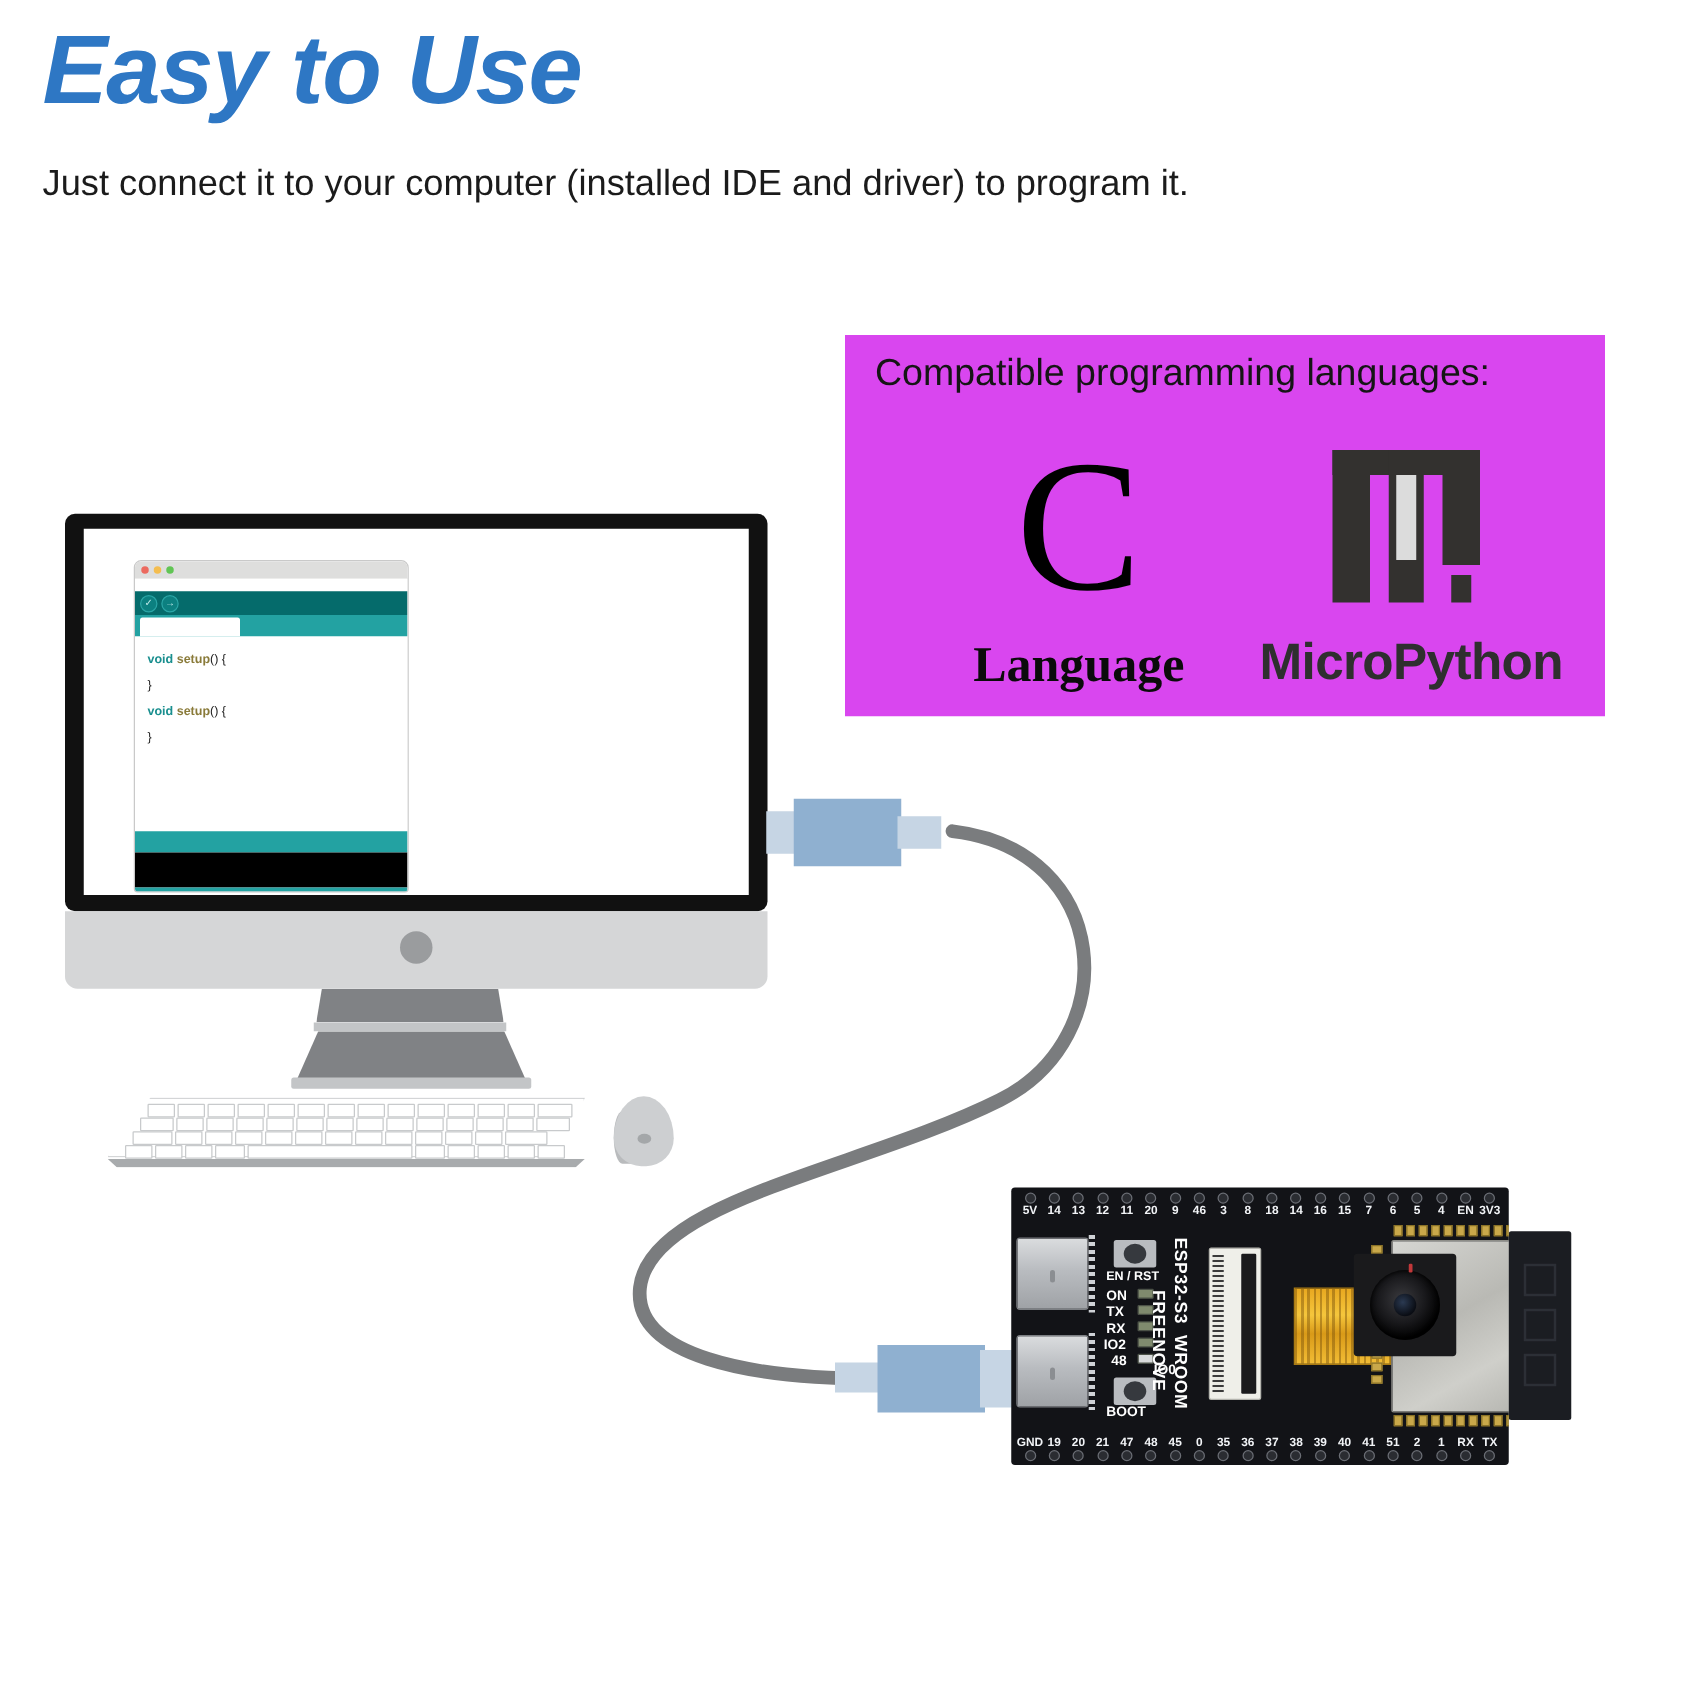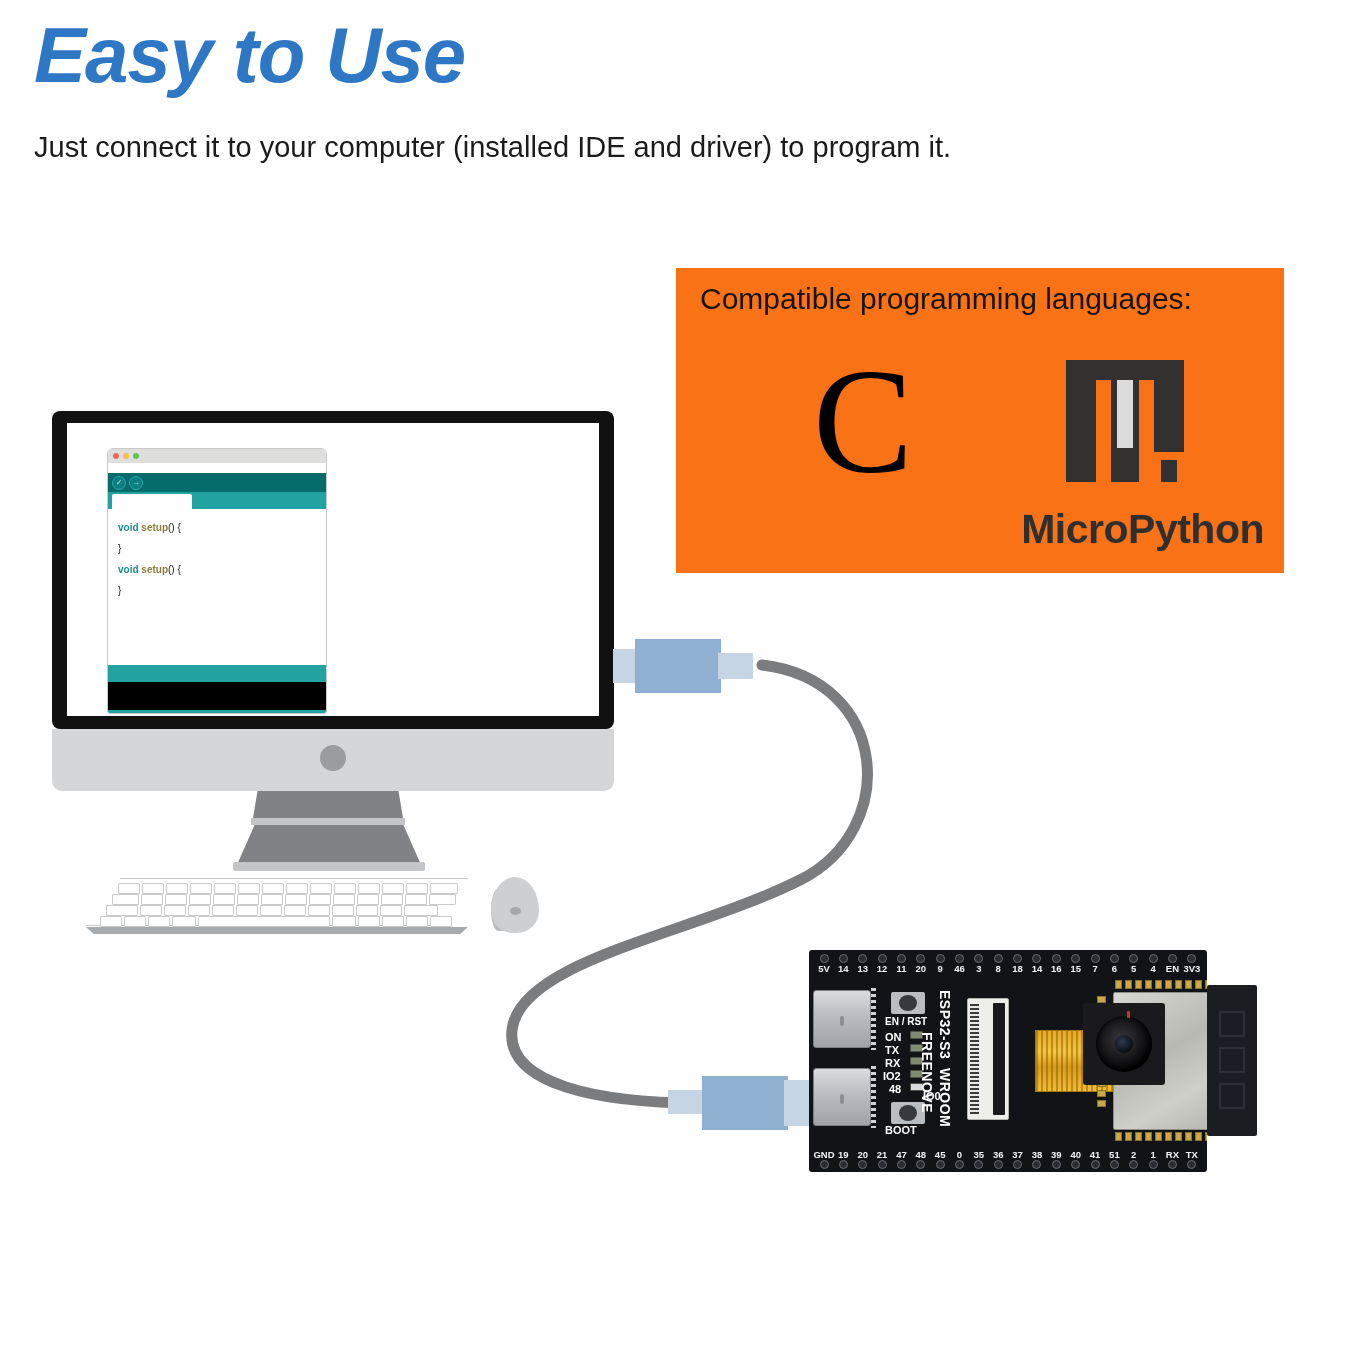--- a/index.html
+++ b/index.html
@@ -38,21 +38,21 @@
     white-space: nowrap;
   }
 
   
   #lang-panel {
     position: absolute;
     left: 676px;
     top: 268px;
     width: 608px;
     height: 305px;
-    background: #f97316;
+    background: #d946ef;
   }
   #lang-title {
     position: absolute;
     left: 24px;
     top: 14px;
     font-size: 30px;
     color: #151515;
     white-space: nowrap;
   }
   .lang-item {
@@ -83,21 +83,20 @@
     align-items: center;
     justify-content: center;
   }
   #mp-label {
     font-family: "Liberation Sans", sans-serif;
     font-weight: bold;
     font-size: 41px;
     color: #2f2f2f;
     margin-top: 10px;
     letter-spacing: -0.5px;
-    text-align: right;
   }
 
   
   #monitor {
     position: absolute;
     left: 52px;
     top: 411px;
     width: 562px;
     height: 318px;
     background: #111111;
@@ -538,20 +537,21 @@
 
 <svg id="cable-svg" viewBox="0 0 1346 1346">
   <path d="M 762 665 C 890 680 900 830 800 880 C 690 935 520 960 512 1030 C 506 1085 600 1103 700 1103" fill="none" stroke="#7A7C7E" stroke-width="11" stroke-linecap="round"></path>
 </svg>
 
 <div id="lang-panel">
   <div id="lang-title">Compatible programming languages:</div>
 
   <div class="lang-item" id="lang-c">
     <div id="c-glyph">C</div>
+    <div id="c-label">Language</div>
   </div>
 
   <div class="lang-item" id="lang-mp">
     <div id="mp-logo-wrap">
       <svg width="150" height="130" viewBox="0 0 150 130" aria-hidden="true">
 
         <rect x="12" y="4" width="30" height="122" fill="#33312F"></rect>
 
         <rect x="57" y="4" width="28" height="122" fill="#33312F"></rect>
 

